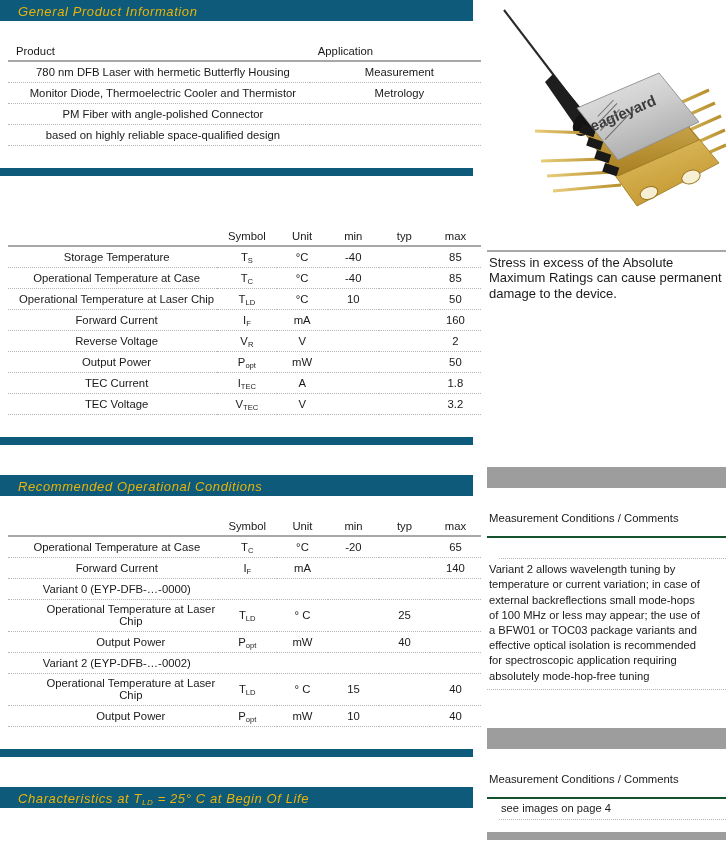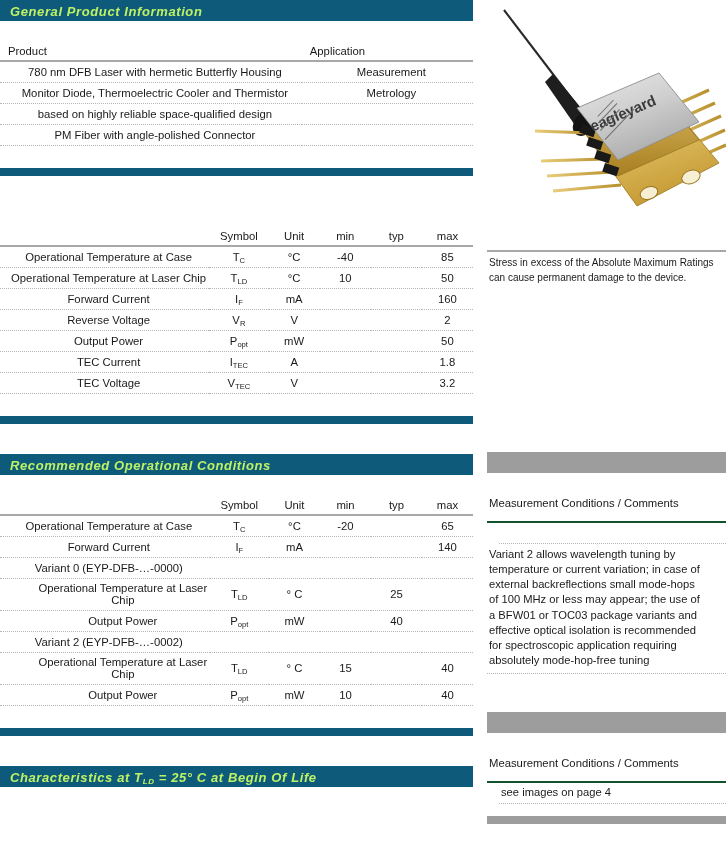--- a/index.html
+++ b/index.html
@@ -34,26 +34,26 @@
   }
 
   
   .bar {
     background: #0d5a7a;
     height: 21px;
     position: relative;
   }
   .bar .bar-title {
     position: absolute;
-    left: 10px;
+    left: 18px;
     top: 50%;
     transform: translateY(-50%);
-    color: #bef264;
+    color: #eab308;
     font-size: 13px;
-    font-weight: bold;
+    font-weight: normal;
     font-style: italic;
     letter-spacing: 0.6px;
     white-space: nowrap;
   }
   .bar .bar-title sub {
     font-size: 8px;
     vertical-align: baseline;
     position: relative;
     top: 2px;
   }
@@ -68,20 +68,21 @@
   .gray-divider {
     background: #9d9d9d;
     height: 8px;
   }
 
   
   table.dt {
     width: 100%;
     border-collapse: collapse;
     font-size: 11.3px;
+    margin-left: 8px;
   }
   table.dt th {
     font-weight: normal;
     font-size: 11.3px;
     padding: 2px 0 3px 0;
     text-align: center;
     color: #1a1a1a;
     border-bottom: 2px solid #a8a8a8;
   }
   table.dt th.lbl {
@@ -128,21 +129,21 @@
   .note-block {
     font-size: 11.2px;
     line-height: 15.2px;
     padding: 3px 20px 5px 2px;
     border-bottom: 1px dotted #b6b6b6;
   }
   .rule-top {
     border-top: 2px solid #a8a8a8;
   }
   .stress {
-    font-size: 10px;
+    font-size: 13px;
     line-height: 15.4px;
     padding: 3px 2px 0 2px;
   }
 
   
   .photo {
     position: relative;
     width: 239px;
     height: 236px;
     overflow: hidden;
@@ -169,25 +170,25 @@
       <tbody>
         <tr>
           <td class="lbl">780 nm DFB Laser with hermetic Butterfly Housing</td>
           <td class="lbl">Measurement</td>
         </tr>
         <tr>
           <td class="lbl">Monitor Diode, Thermoelectric Cooler and Thermistor</td>
           <td class="lbl">Metrology</td>
         </tr>
         <tr>
+          <td class="lbl">PM Fiber with angle-polished Connector</td>
+          <td class="lbl"></td>
+        </tr>
+        <tr>
           <td class="lbl">based on highly reliable space-qualified design</td>
-          <td class="lbl"></td>
-        </tr>
-        <tr>
-          <td class="lbl">PM Fiber with angle-polished Connector</td>
           <td class="lbl"></td>
         </tr>
       </tbody>
     </table>
     <div class="spacer-md"></div>
     <div class="divider"></div>
 
     <div class="spacer-lg"></div>
     <div class="spacer-md"></div>
     <table class="dt">
@@ -195,20 +196,28 @@
         <tr>
           <th class="lbl" style="width:205px"></th>
           <th style="width:60px">Symbol</th>
           <th style="width:52px">Unit</th>
           <th style="width:52px">min</th>
           <th style="width:52px">typ</th>
           <th style="width:52px">max</th>
         </tr>
       </thead>
       <tbody>
+        <tr>
+          <td class="lbl">Storage Temperature</td>
+          <td class="sym"><span>T</span><sub>S</sub></td>
+          <td>°C</td>
+          <td>-40</td>
+          <td></td>
+          <td>85</td>
+        </tr>
         <tr>
           <td class="lbl">Operational Temperature at Case</td>
           <td class="sym"><span>T</span><sub>C</sub></td>
           <td>°C</td>
           <td>-40</td>
           <td></td>
           <td>85</td>
         </tr>
         <tr>
           <td class="lbl">Operational Temperature at Laser Chip</td>

